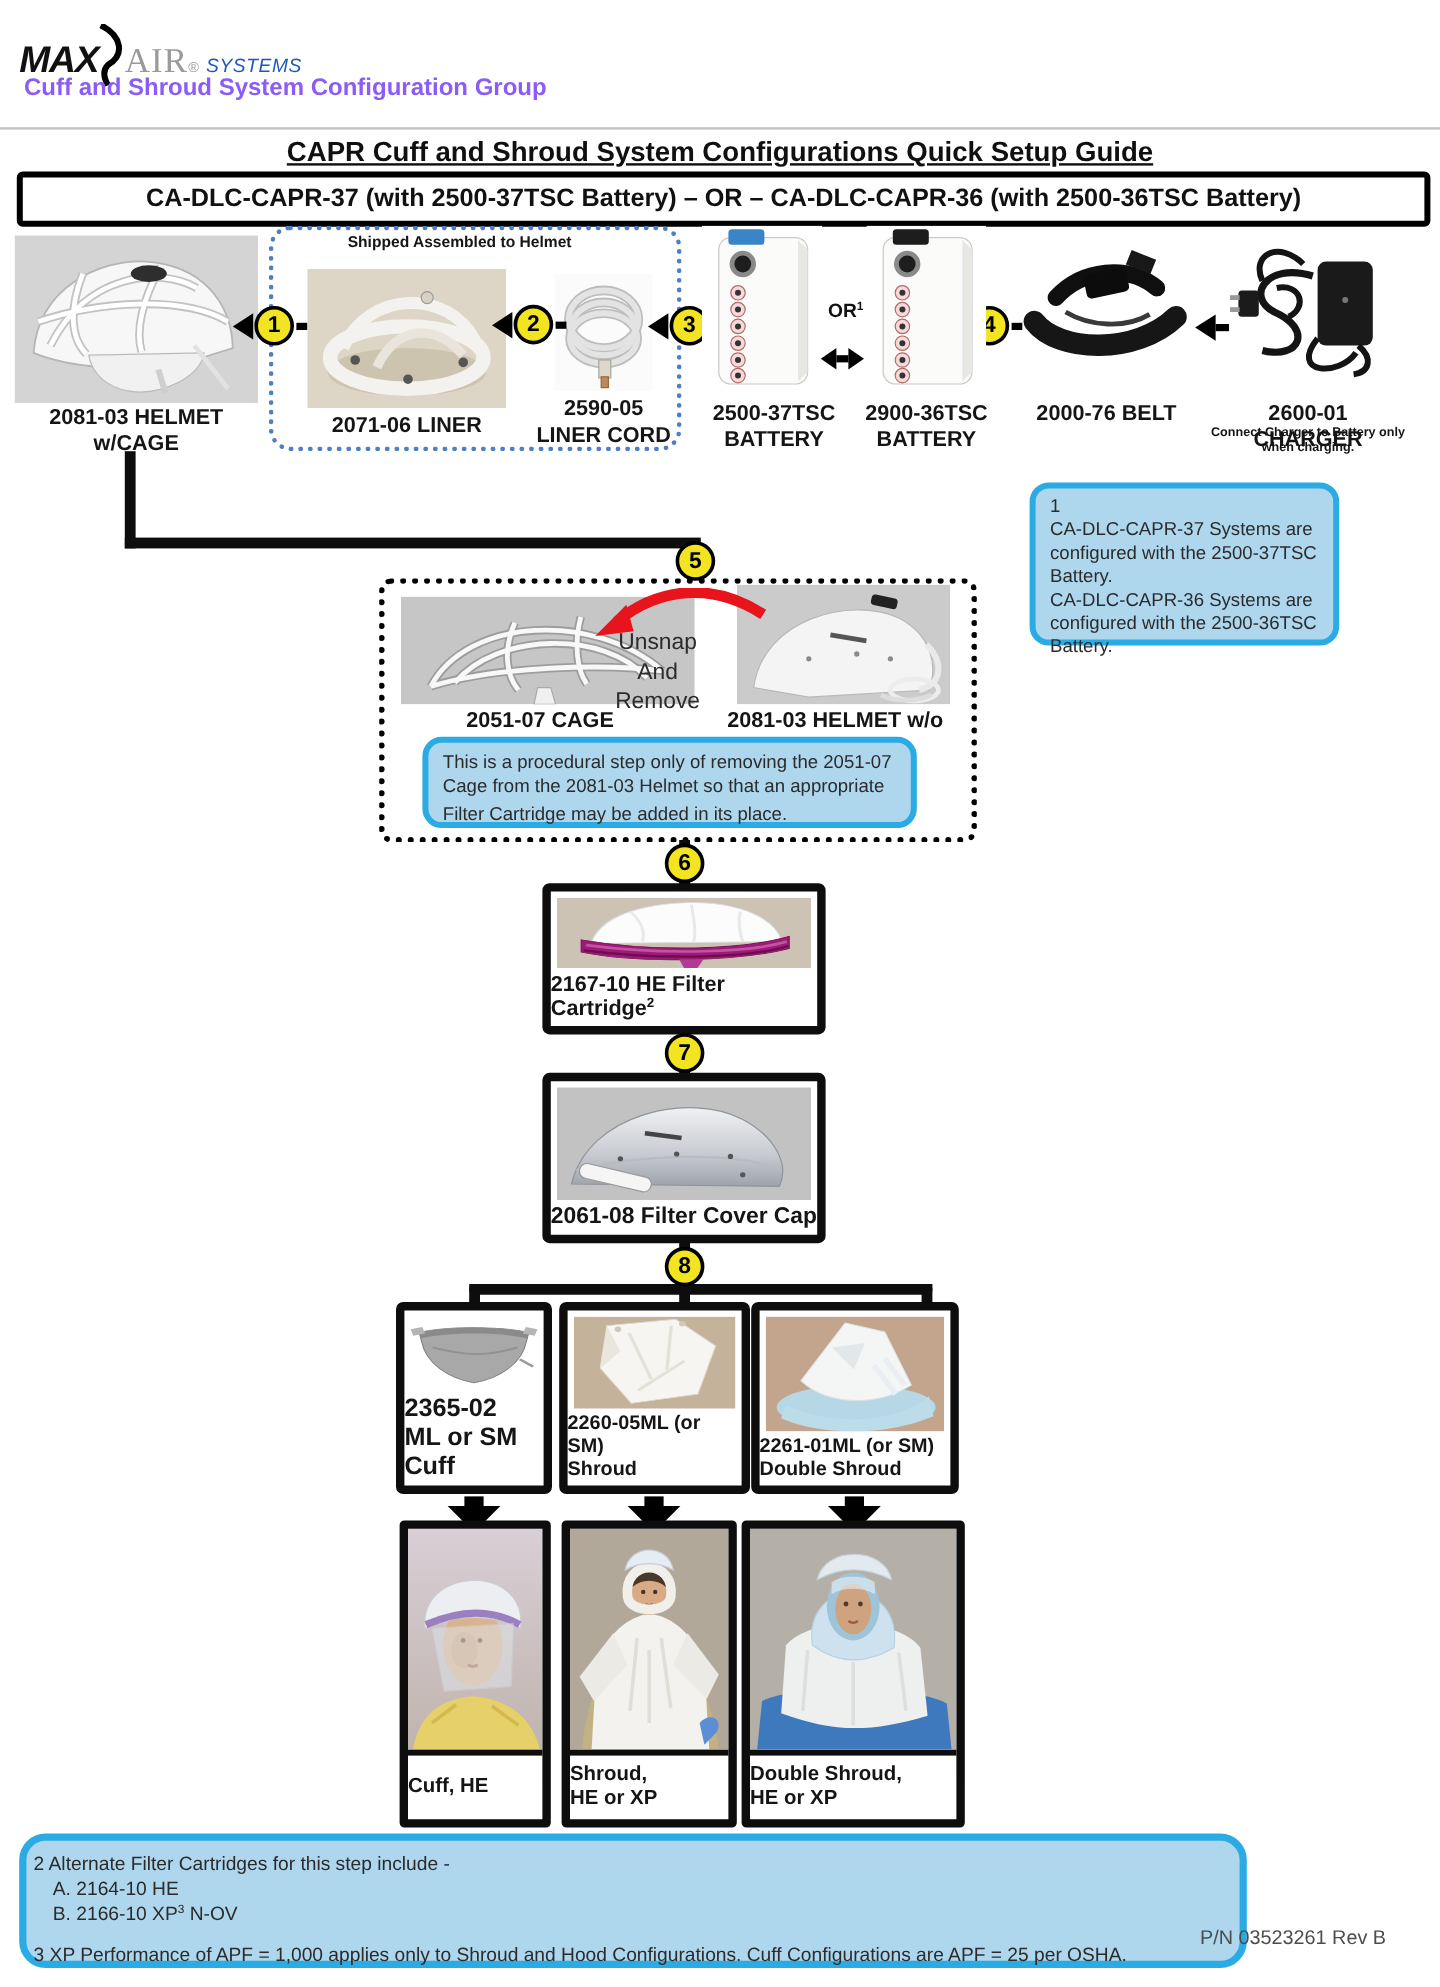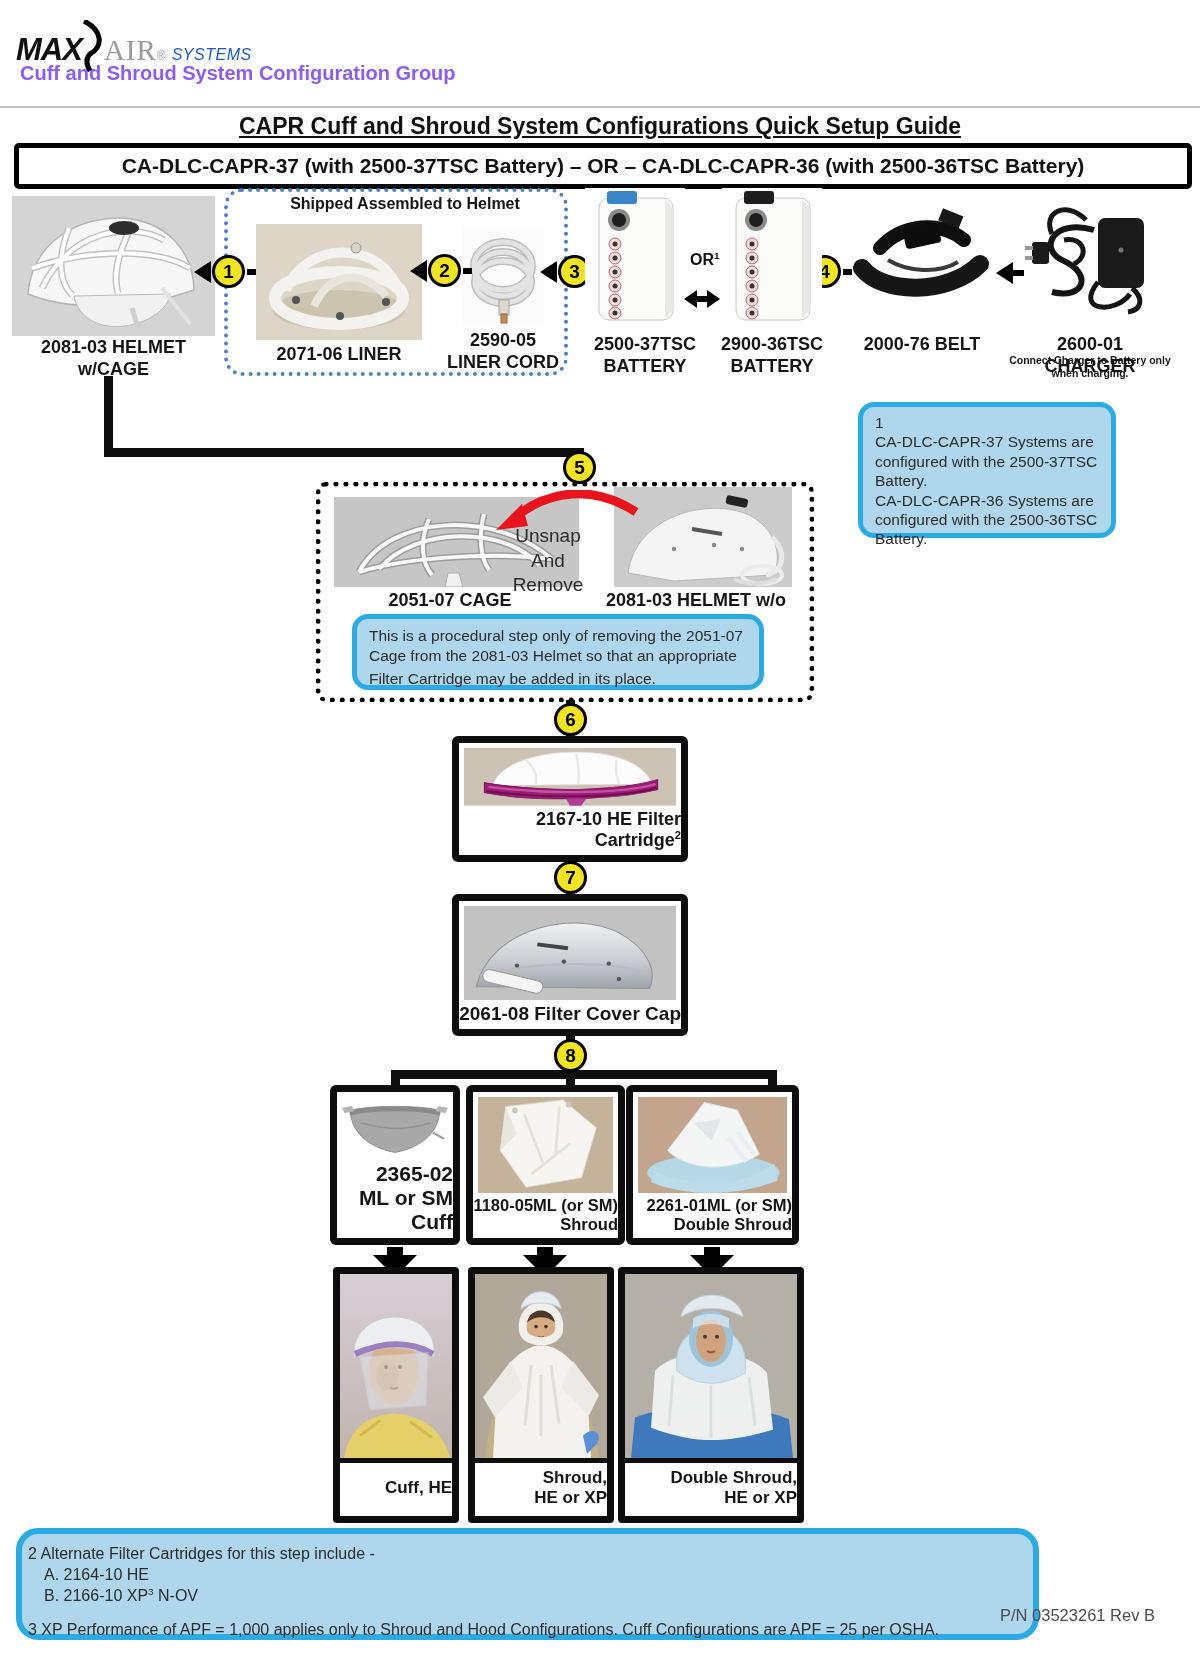--- a/index.html
+++ b/index.html
@@ -16,21 +16,21 @@
   .numarrow{position:absolute;display:flex;align-items:center;}
   .tri-l{width:0;height:0;border-top:11px solid transparent;border-bottom:11px solid transparent;border-right:17px solid #000;}
   .tri-r{width:0;height:0;border-top:11px solid transparent;border-bottom:11px solid transparent;border-left:17px solid #000;}
   .dash{width:9px;height:6px;background:#000;margin-left:2px;}
   .stem-h{height:6px;background:#000;}
   .bignum{position:absolute;z-index:5;}
   .box{position:absolute;border:7px solid #0d0d0d;border-radius:6px;background:#fff;
     display:flex;flex-direction:column;box-sizing:border-box;z-index:4;}
   .box .ph{flex:1;margin:5px 5px 2px 5px;overflow:hidden;}
   .box .ph svg{width:100%;height:100%;display:block;}
-  .box .blabel{text-align:right;font-weight:bold;color:#151515;padding:1px 0 4px 0;line-height:1.15;}
+  .box .blabel{text-align:left;font-weight:bold;color:#151515;padding:1px 0 4px 0;line-height:1.15;}
   .bluenote{position:absolute;background:#aed7ee;border:5px solid #2aabe3;border-radius:16px;
     box-sizing:border-box;color:#2b2b2b;}
   .darr{position:absolute;width:44px;}
   .darr .ds{width:16px;height:8px;background:#000;margin:0 auto;}
   .darr .dt{width:0;height:0;border-left:22px solid transparent;border-right:22px solid transparent;border-top:22px solid #000;}
   sup{font-size:0.62em;}
   .nowrap{white-space:nowrap;}
 </style>
 </head>
 <body>
@@ -77,21 +77,21 @@
       <path d="M150,92 L178,128" stroke="#e2e2e2" stroke-width="4"></path>
       <path d="M120,112 L126,132" stroke="#cfcfcf" stroke-width="5"></path>
     </svg>
   </div>
   <div class="lbl" style="left:12px;top:337px;width:203px;font-size:18px;">
     <div>2081-03 HELMET</div>
     <div>w/CAGE</div>
   </div>
 
   <div class="abs" style="left:224px;top:188px;width:344px;height:188px;border:4px dotted #4d7fc3;border-radius:18px;box-sizing:border-box;"></div>
-  <div class="lbl" style="left:250px;top:194px;width:310px;font-size:16px;">Shipped Assembled to Helmet</div>
+  <div class="lbl" style="left:228px;top:194px;width:310px;font-size:13px;">Shipped Assembled to Helmet</div>
 
   <div class="photo" style="left:256px;top:224px;width:166px;height:116px;">
     <svg width="166" height="116" viewBox="0 0 166 116">
       <rect width="166" height="116" fill="#ddd5c6"></rect>
       <ellipse cx="83" cy="86" rx="66" ry="20" fill="#cdc4b0"></ellipse>
       <ellipse cx="83" cy="74" rx="64" ry="26" fill="none" stroke="#f4f2ee" stroke-width="12"></ellipse>
       <path d="M30,66 C50,18 118,16 140,60" stroke="#f4f2ee" stroke-width="10" fill="none"></path>
       <path d="M58,82 C74,48 106,44 130,72" stroke="#e9e5dc" stroke-width="8" fill="none"></path>
       <circle cx="40" cy="76" r="4" fill="#555"></circle>
         <circle cx="84" cy="92" r="4" fill="#555"></circle>
@@ -395,21 +395,21 @@
       <svg viewBox="0 0 146 100" preserveAspectRatio="none">
         <rect width="146" height="100" fill="#c4b29a"></rect>
         <path d="M30,10 L92,3 L128,32 L112,84 L52,94 L24,56 Z" fill="#f6f5f1" stroke="#dcd9d0"></path>
         <path d="M30,10 L24,56 L42,38 Z" fill="#e9e6dd"></path>
         <path d="M50,18 L70,68 M88,10 L84,58 M58,80 L100,48" stroke="#e4e1d8" stroke-width="3" fill="none"></path>
         <circle cx="40" cy="14" r="3" fill="#cfc9bd"></circle>
           <circle cx="98" cy="8" r="3" fill="#cfc9bd"></circle>
       </svg>
     </div>
     <div class="blabel" style="font-size:16.5px;">
-      <div>1180-05ML (or SM)</div>
+      <div>2260-05ML (or SM)</div>
       <div>Shroud</div>
     </div>
   </div>
 
   <div class="box" style="left:626px;top:1085px;width:173px;height:160px;">
     <div class="ph">
       <svg viewBox="0 0 162 104" preserveAspectRatio="none">
         <rect width="162" height="104" fill="#c2a58c"></rect>
         <ellipse cx="82" cy="82" rx="72" ry="20" fill="#b6d7e6"></ellipse>
         <path d="M18,80 C60,100 120,96 148,72 L152,90 C110,108 50,108 14,92 Z" fill="#bddcea"></path>

